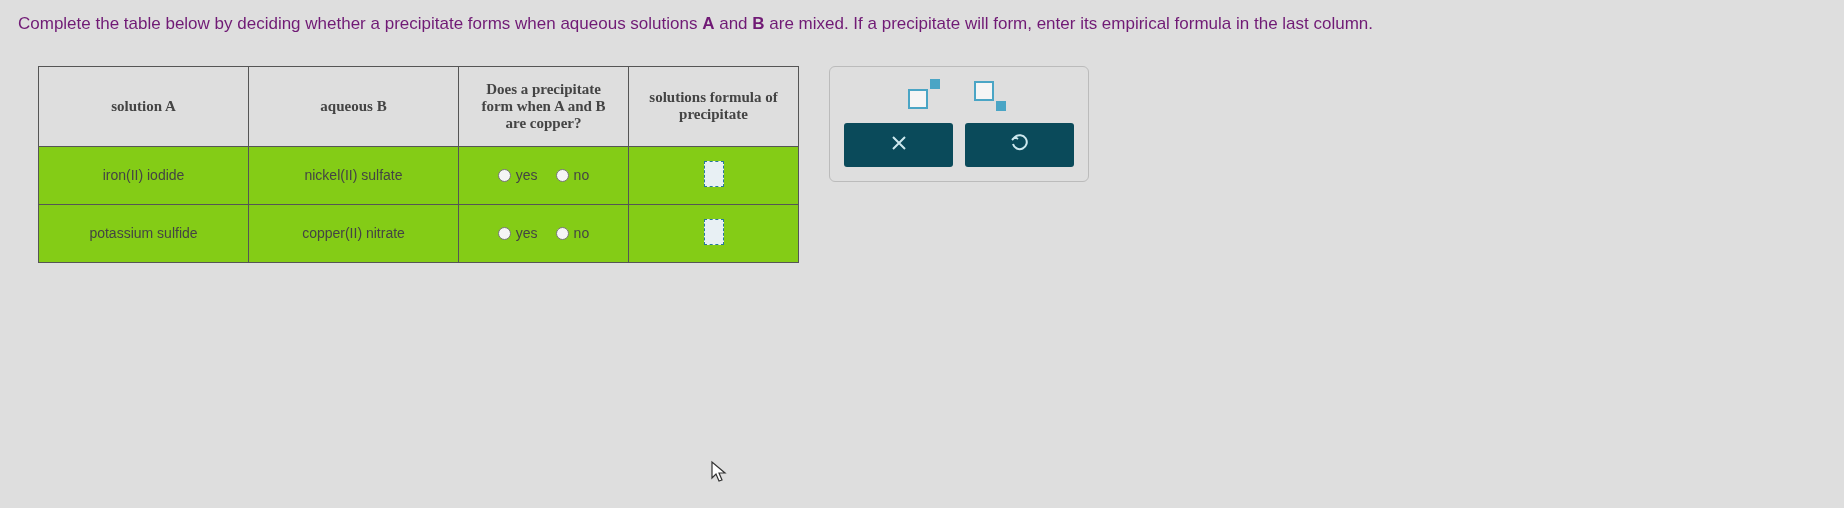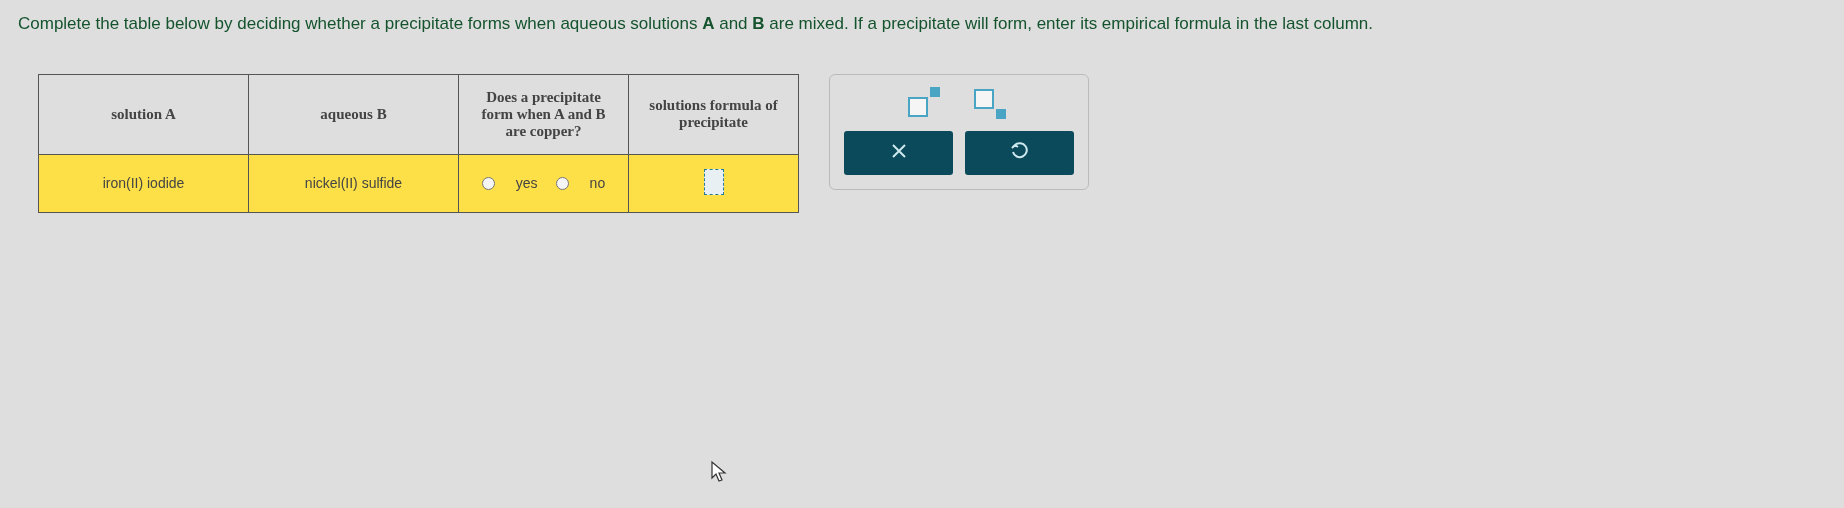--- a/index.html
+++ b/index.html
@@ -4,24 +4,24 @@
   <style>
     * { box-sizing: border-box; margin: 0; padding: 0; }
     body {
       font-family: Arial, sans-serif;
       background: #dedede;
       padding: 12px 18px;
       color: #333;
       font-size: 15px;
     }
     .question-text {
-      color: #14532d;
+      color: #701a75;
       font-size: 17px;
       line-height: 1.4;
-      margin-bottom: 38px;
+      margin-bottom: 30px;
     }
     .question-text b { font-weight: bold; }
     .content-row {
       display: flex;
       align-items: flex-start;
       gap: 30px;
     }
     table.data-table {
       border-collapse: collapse;
       margin-left: 20px;
@@ -34,32 +34,32 @@
       color: #444;
       font-size: 14px;
     }
     table.data-table th {
       font-weight: bold;
       background: #dedede;
       font-family: "Times New Roman", serif;
       font-size: 15px;
     }
     table.data-table td {
-      background: #fde047;
+      background: #84cc16;
     }
     .radio-group {
       display: flex;
       gap: 18px;
       justify-content: center;
       align-items: center;
     }
     .radio-wrapper {
       display: flex;
       align-items: center;
-      gap: 21px;
+      gap: 5px;
     }
     .radio-circle {
       width: 13px;
       height: 13px;
       border: 1px solid #777;
       border-radius: 50%;
       background: #f5f5f5;
       display: inline-block;
     }
     .formula-input {
@@ -151,21 +151,38 @@
       <tr>
         <th style="width:210px">solution A</th>
         <th style="width:210px">aqueous B</th>
         <th style="width:170px">Does a precipitate form when A and B are copper?</th>
         <th style="width:170px">solutions formula of precipitate</th>
       </tr>
     </thead>
     <tbody>
       <tr>
         <td>iron(II) iodide</td>
-        <td>nickel(II) sulfide</td>
+        <td>nickel(II) sulfate</td>
+        <td>
+          <div class="radio-group">
+            <span class="radio-wrapper">
+                <span class="radio-circle"></span>
+                <span>yes</span>
+              </span>
+            <span class="radio-wrapper">
+                <span class="radio-circle"></span>
+                <span>no</span>
+              </span>
+          </div>
+        </td>
+        <td><span class="formula-input"></span></td>
+      </tr>
+      <tr>
+        <td>potassium sulfide</td>
+        <td>copper(II) nitrate</td>
         <td>
           <div class="radio-group">
             <span class="radio-wrapper">
                 <span class="radio-circle"></span>
                 <span>yes</span>
               </span>
             <span class="radio-wrapper">
                 <span class="radio-circle"></span>
                 <span>no</span>
               </span>

